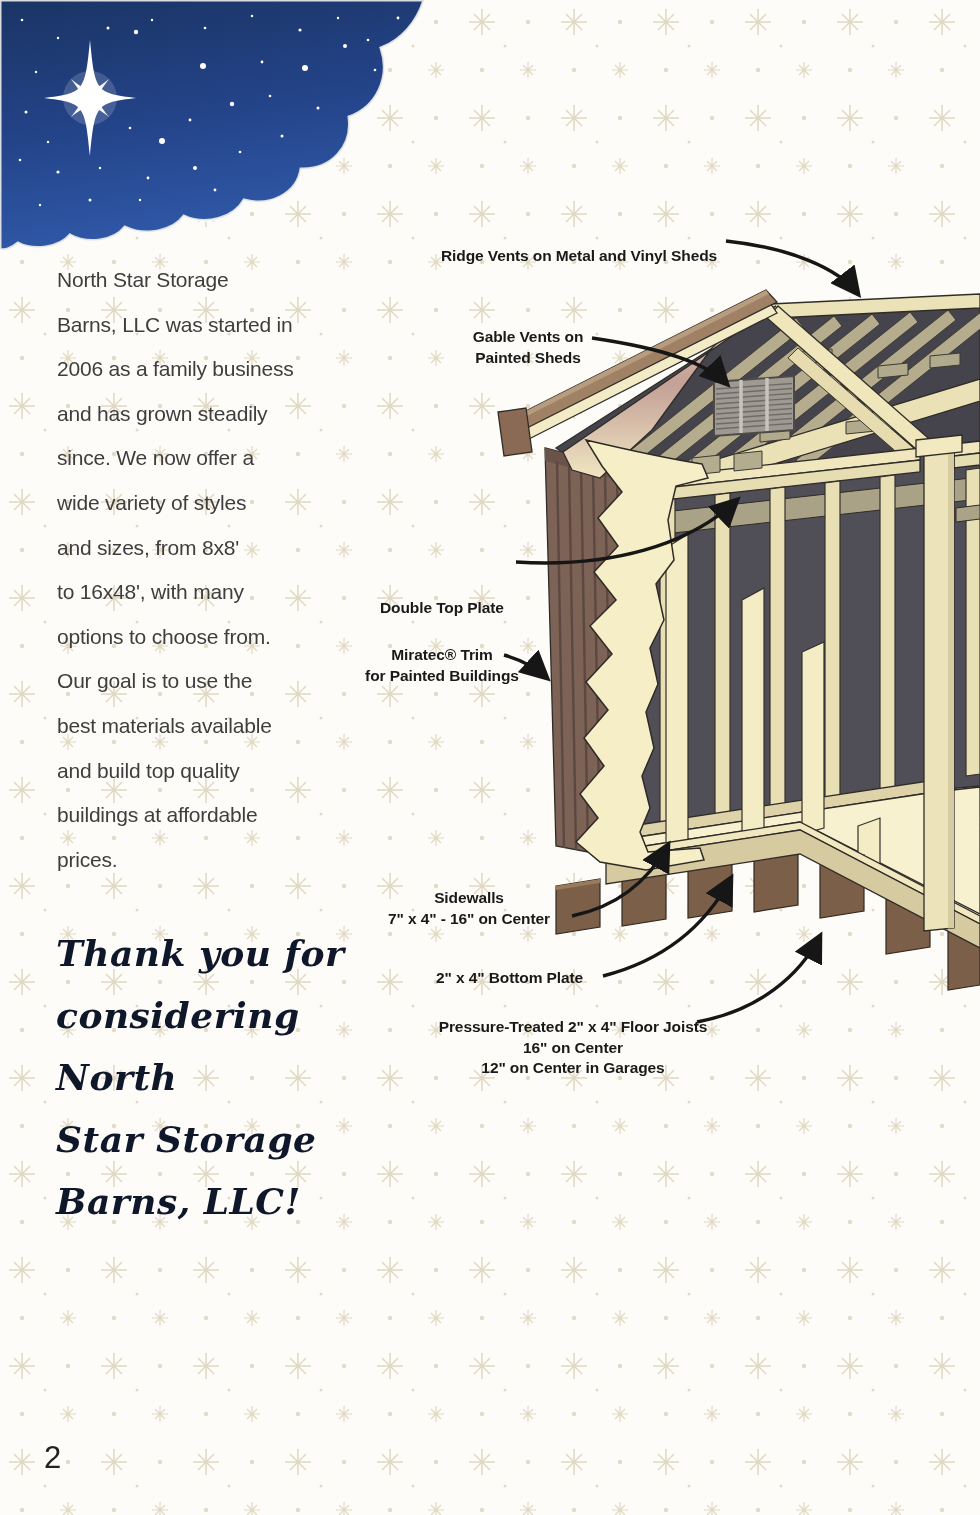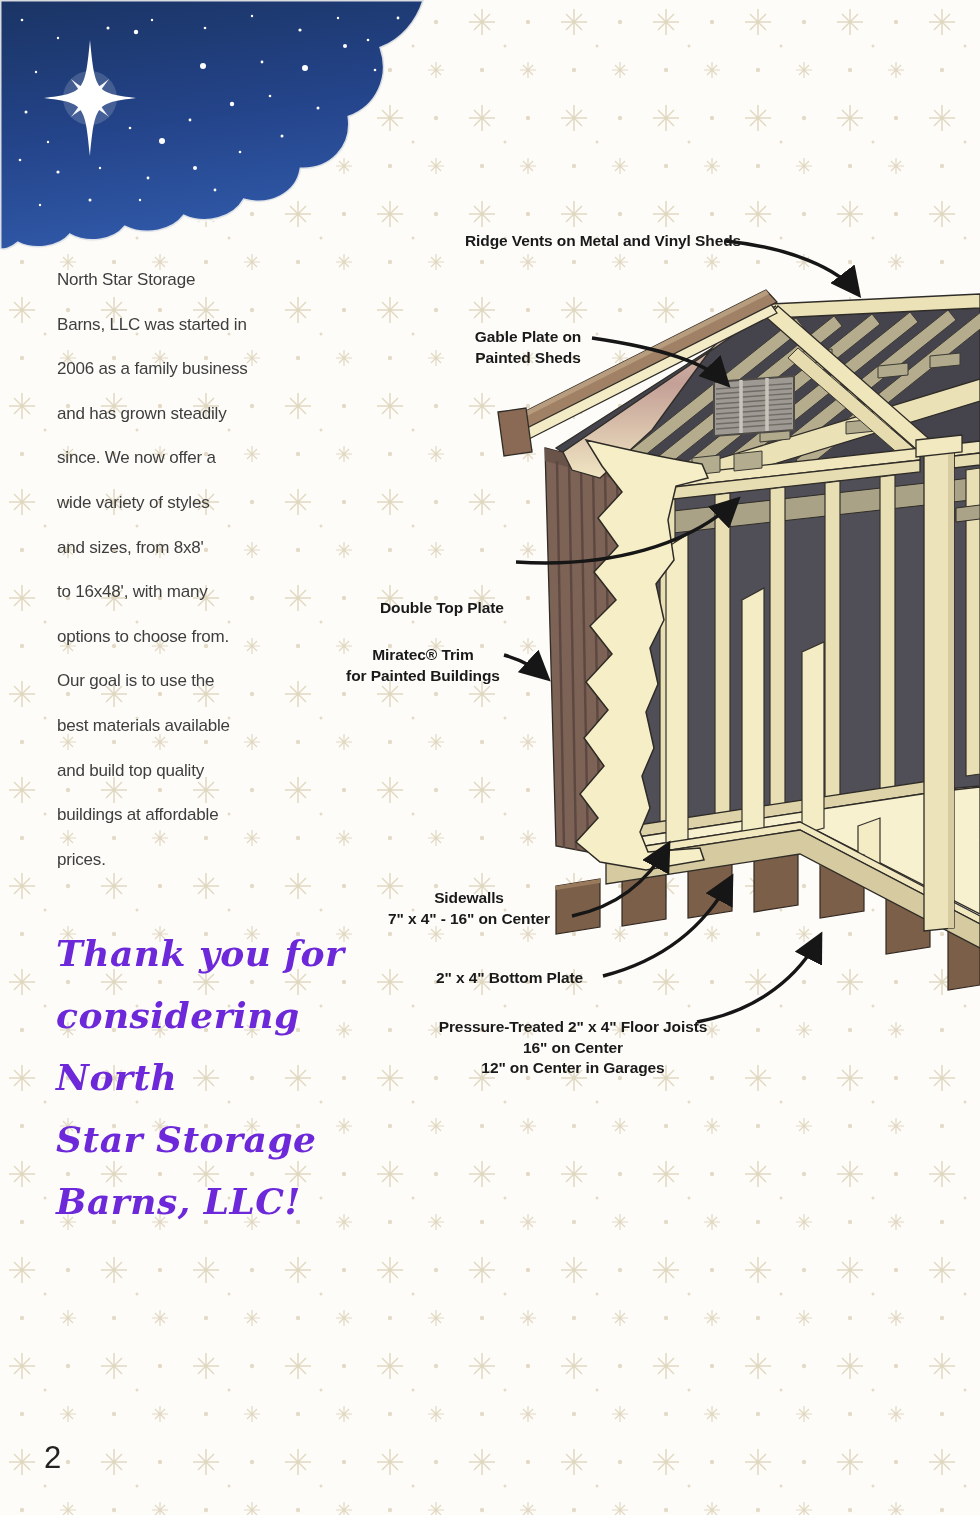--- a/index.html
+++ b/index.html
@@ -1,24 +1,24 @@
 <!DOCTYPE html>
 <html><head>
 <meta charset="utf-8">
 <style>
   html,body{margin:0;padding:0;}
   .page{position:relative;width:980px;height:1515px;background:#fdfcf9;overflow:hidden;
         font-family:"Liberation Sans",sans-serif;}
   .left-col{position:absolute;left:0;top:0;width:360px;height:1330px;
         background:linear-gradient(180deg,#d1cdc1 0%,#d6d2c6 42%,#ddd9cd 60%,#ecead f 0,#ece9e0 74%,rgba(250,249,245,0) 88%);}
   .pattern-layer,.cloud-layer,.shed-layer{position:absolute;left:0;top:0;pointer-events:none;}
-  .intro{position:absolute;left:57px;top:258px;width:270px;font-size:17px;line-height:44.6px;
+  .intro{position:absolute;left:57px;top:258px;width:270px;font-size:21px;line-height:44.6px;
         letter-spacing:-0.2px;color:#3e3e3e;white-space:pre-line;}
   .thankyou{position:absolute;left:56px;top:922px;width:290px;font-family:"DejaVu Serif",serif;
-        font-style:italic;font-weight:bold;font-size:36px;line-height:62px;color:#6d28d9;
+        font-style:italic;font-weight:bold;font-size:36px;line-height:62px;color:#0f172a;
         white-space:pre-line;letter-spacing:0.5px;}
   .pagenum{position:absolute;left:44px;top:1440px;font-size:31px;color:#222;}
   .lbl{position:absolute;font-size:15.5px;line-height:20.5px;font-weight:bold;color:#191919;
         letter-spacing:-0.1px;white-space:pre-line;}
   .lbl.center{text-align:center;}
   .nowrap{white-space:nowrap;}
 </style>
 </head>
 <body>
 
@@ -276,25 +276,25 @@
 best materials available
 and build top quality
 buildings at affordable
 prices.</div>
   <div class="thankyou">Thank you for
 considering North
 Star Storage
 Barns, LLC!</div>
   <div class="pagenum">2</div>
 
-  <div class="lbl nowrap" style="left:441px;top:231px;margin-left:24px;">Ridge Vents on Metal and Vinyl Sheds</div>
-  <div class="lbl center" style="left:447px;top:327px;width:162px;">Gable Plate on
+  <div class="lbl nowrap" style="left:441px;top:246px;">Ridge Vents on Metal and Vinyl Sheds</div>
+  <div class="lbl center" style="left:447px;top:327px;width:162px;">Gable Vents on
 Painted Sheds</div>
   <div class="lbl nowrap" style="left:380px;top:554px;margin-top:44px;">Double Top Plate</div>
-  <div class="lbl center" style="left:344px;top:645px;width:158px;">Miratec® Trim
+  <div class="lbl center" style="left:363px;top:645px;width:158px;">Miratec® Trim
 for Painted Buildings</div>
   <div class="lbl center" style="left:385px;top:888px;width:168px;">Sidewalls
 7" x 4" - 16" on Center</div>
   <div class="lbl nowrap" style="left:436px;top:968px;">2" x 4" Bottom Plate</div>
   <div class="lbl center" style="left:427px;top:1017px;width:292px;">Pressure-Treated 2" x 4" Floor Joists
 16" on Center
 12" on Center in Garages</div>
 </div>
 
 </body></html>

